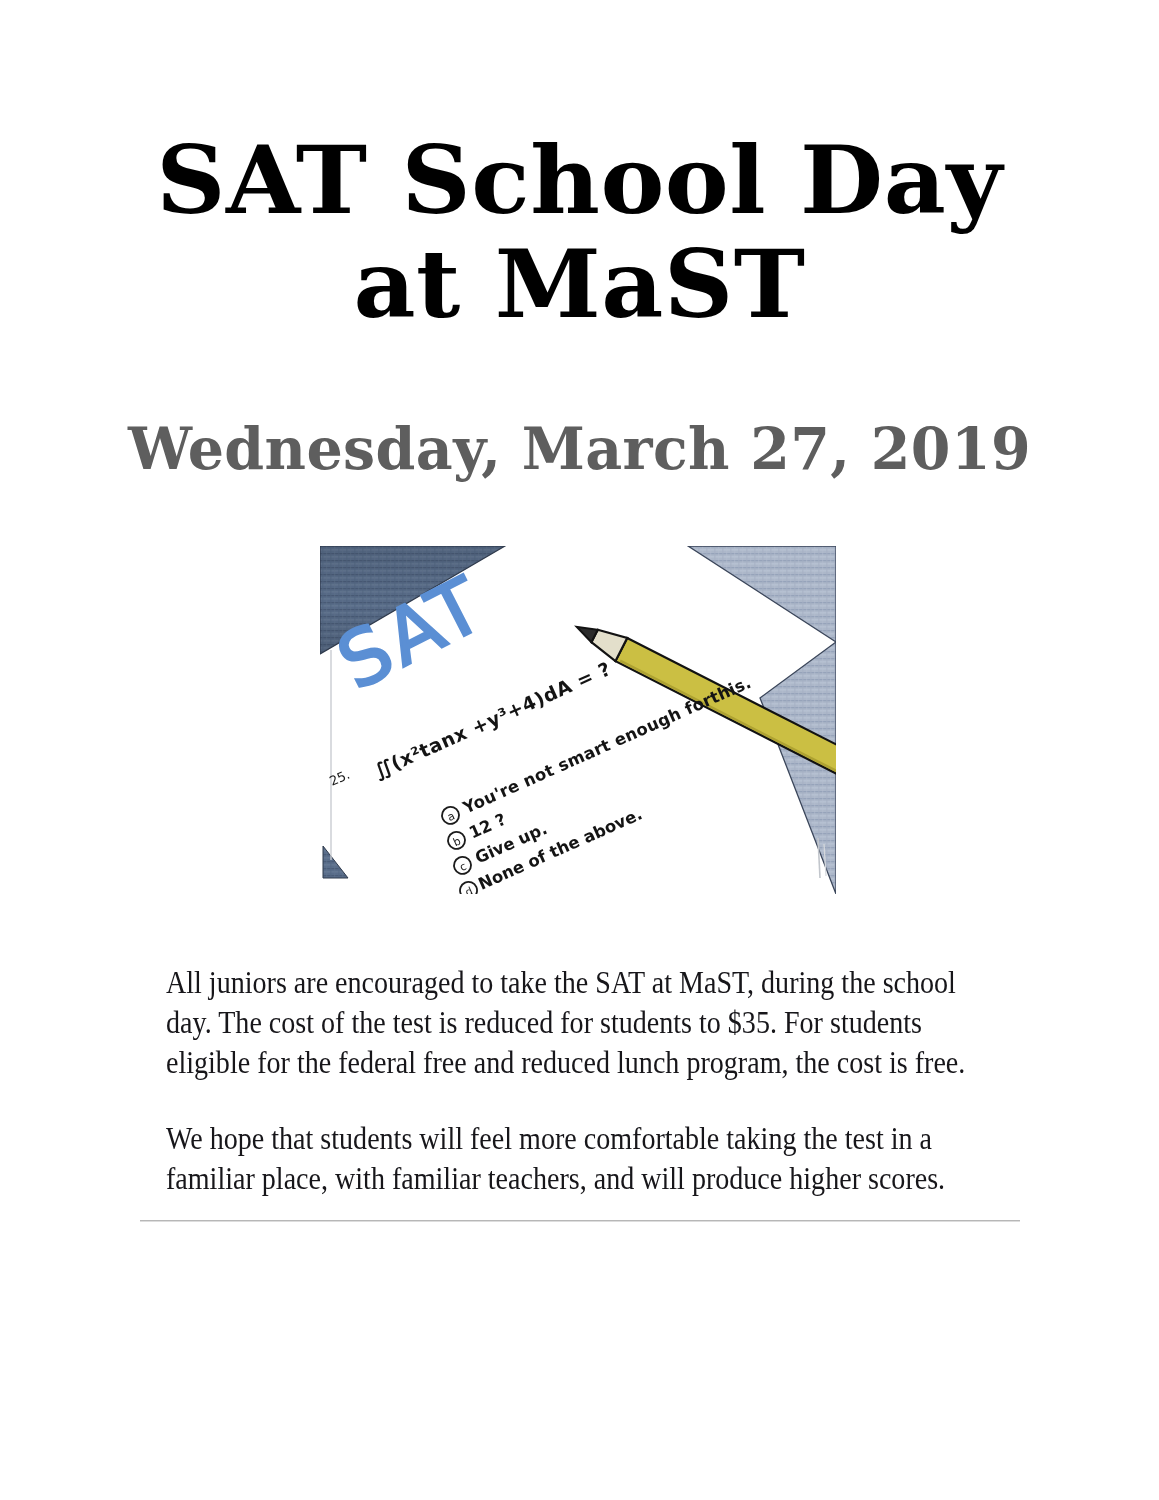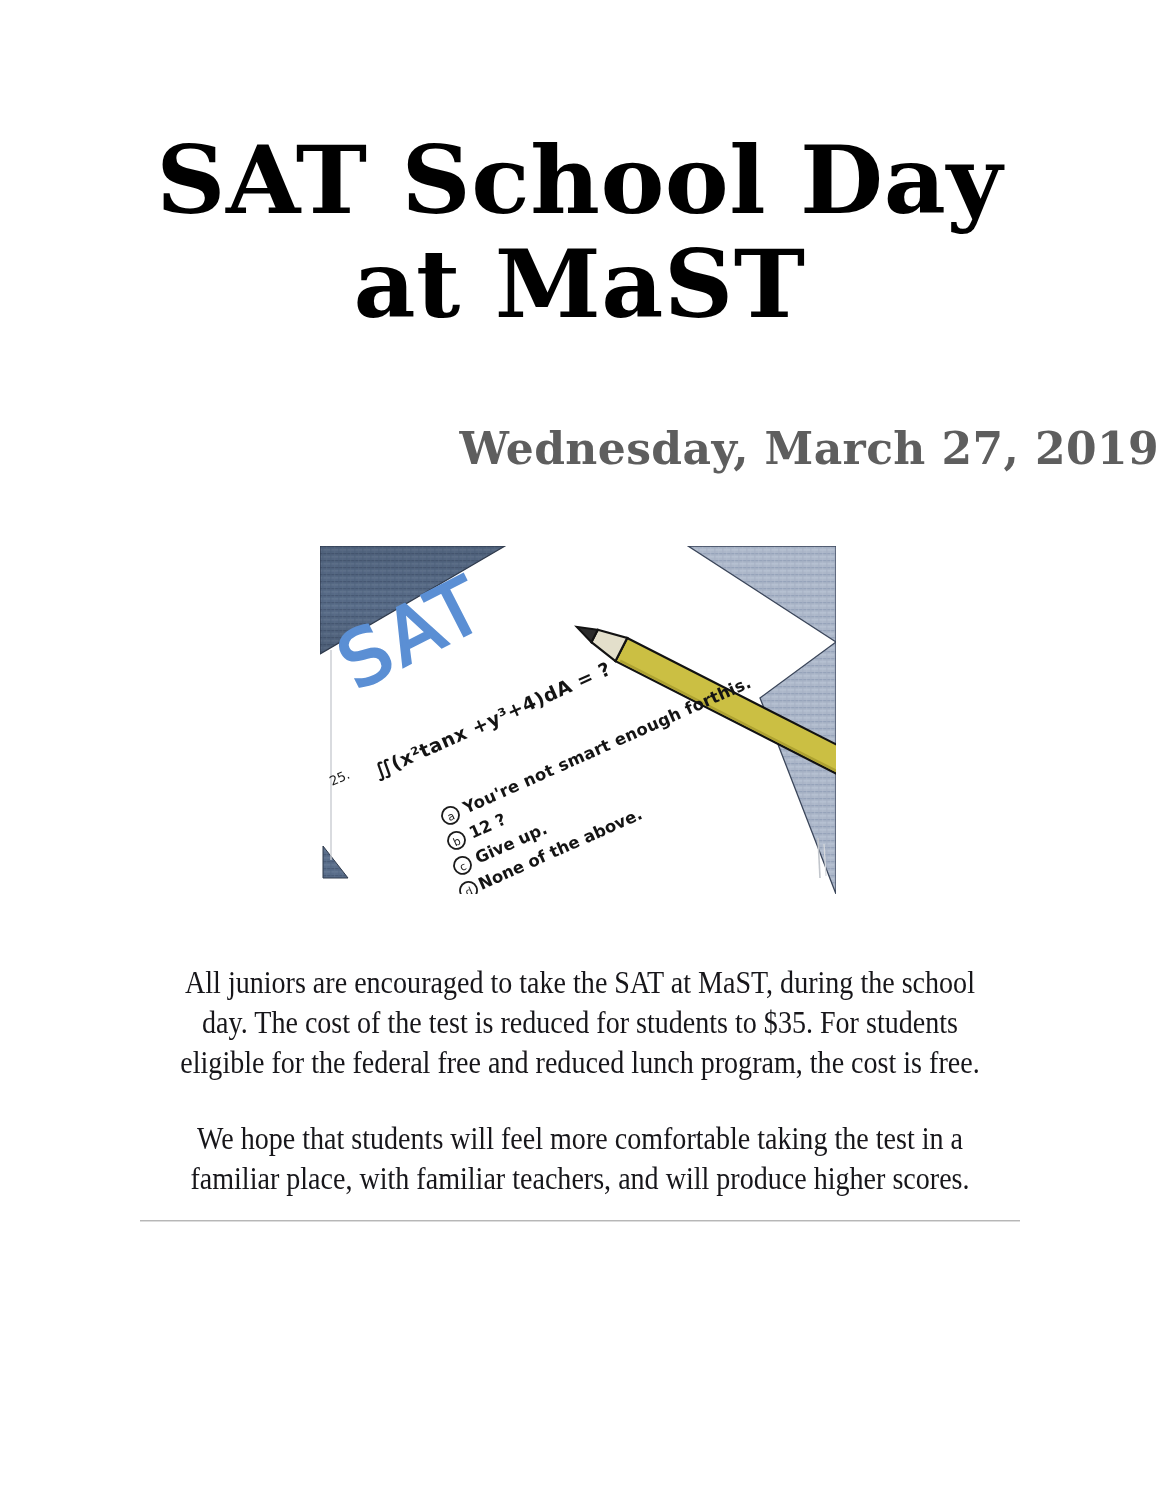--- a/index.html
+++ b/index.html
@@ -38,24 +38,24 @@
     letter-spacing: 0.5px;
     color: #000000;
     transform: scaleX(1.02);
     white-space: nowrap;
   }
   .subtitle {
     position: absolute;
     top: 420px;
     left: 0;
     width: 1159px;
-    text-align: right;
+    text-align: center;
     font-family: "DejaVu Serif", "Liberation Serif", serif;
     font-weight: bold;
-    font-size: 44px;
+    font-size: 57px;
     line-height: 58px;
     letter-spacing: 0.4px;
     color: #5e5e5e;
     white-space: nowrap;
   }
 
   
   .illustration {
     position: absolute;
     left: 320px;
@@ -64,21 +64,21 @@
     height: 348px;
   }
   .illustration svg { display: block; width: 100%; height: 100%; }
 
   
   .body-block {
     position: absolute;
     left: 130px;
     top: 963px;
     width: 900px;
-    text-align: center;
+    text-align: left;
   }
   .para {
     font-family: "Liberation Serif", "DejaVu Serif", serif;
     font-size: 30.5px;
     line-height: 40px;
     color: #17161a;
     transform: scaleX(0.92);
     transform-origin: center top;
     margin: 0;
   }

